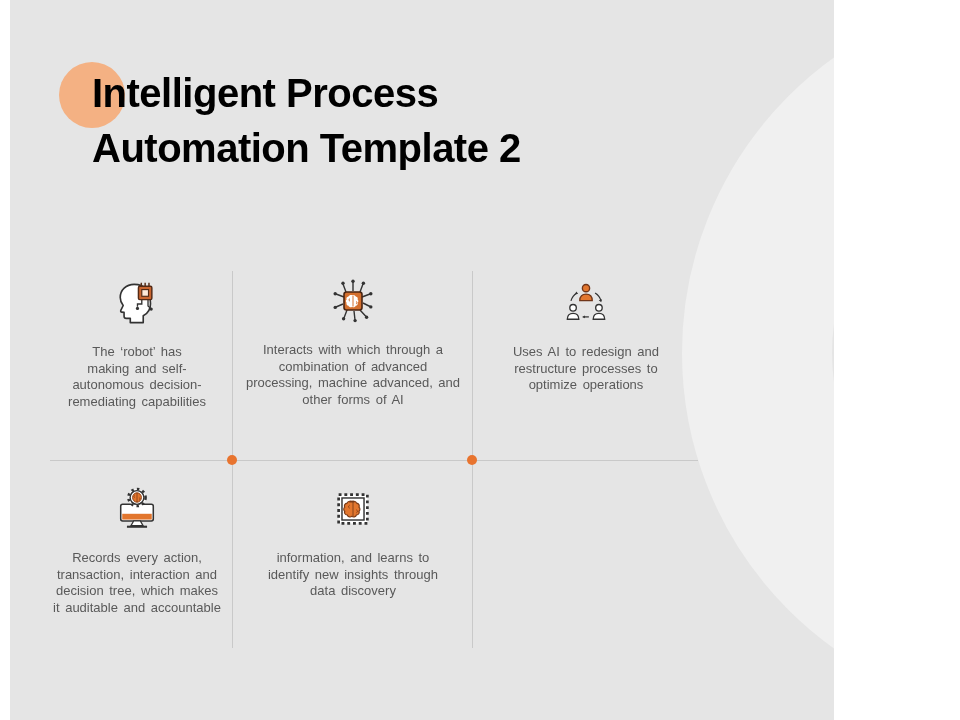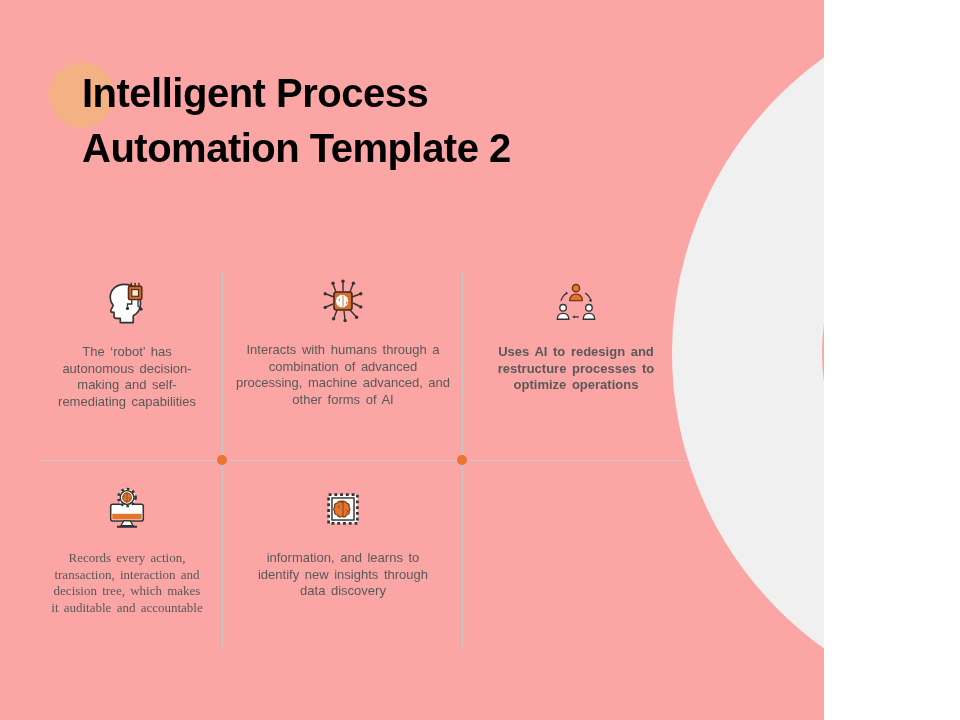--- a/index.html
+++ b/index.html
@@ -1,18 +1,19 @@
 <!DOCTYPE html>
 <html><head>
 <meta charset="utf-8">
 <style>
   html,body{margin:0;padding:0;background:#fff;}
   .slide{
-    position:relative;width:824px;height:720px;overflow:hidden;background:#fca5a5;
+    position:relative;width:824px;height:720px;overflow:hidden;background:#e5e5e5;
     font-family:"Liberation Sans","DejaVu Sans",sans-serif;
+    margin-left:10px;
   }
   
   .ring{
     position:absolute;left:672px;top:-10px;width:426px;height:426px;
     border:150px solid #f0f0f0;border-radius:50%;box-sizing:content-box;
   }
   
   .title-circle{
     position:absolute;left:49px;top:62px;width:66px;height:66px;border-radius:50%;
     background:#f4b183;
@@ -27,22 +28,22 @@
   .vline.v1{left:222px;}
   .vline.v2{left:462px;}
   .hline{position:absolute;left:40px;top:460px;width:648px;height:1px;background:#c9c9c9;}
   .dot{position:absolute;width:10px;height:10px;border-radius:50%;background:#e8742f;}
   .dot.d1{left:217px;top:455px;}
   .dot.d2{left:457px;top:455px;}
   
   .cell{position:absolute;width:224px;text-align:center;}
   .cell.c1{left:15px;top:278px;}
   .cell.c2{left:231px;top:276px;}
-  .cell.c3{left:464px;top:278px;font-weight:bold;}
-  .cell.c4{left:15px;top:484px;font-family:Liberation Serif, serif;}
+  .cell.c3{left:464px;top:278px;}
+  .cell.c4{left:15px;top:484px;}
   .cell.c5{left:231px;top:484px;}
   .icon-wrap{height:50px;margin-bottom:16px;display:flex;align-items:center;justify-content:center;}
   .cell-text{font-size:13px;line-height:16.5px;color:#595959;word-spacing:2px;}
   .cell-text div{white-space:nowrap;}
 </style>
 </head>
 <body>
 
 <div class="slide">
 
@@ -68,22 +69,22 @@
         <circle cx="24.5" cy="29.7" r="1.7" fill="#333"></circle>
         <path d="M35.5 20.5v6.5l2.6 2.6" fill="none" stroke="#333" stroke-width="1.4"></path>
         <circle cx="38.8" cy="30.3" r="1.7" fill="#333"></circle>
         <path d="M28.5 2.8v3.7M32.5 2.8v3.7M36.5 2.8v3.7" stroke="#522915" stroke-width="1.5"></path>
         <rect x="25.5" y="6.5" width="14" height="14" rx="1.5" fill="#c9652f" stroke="#522915" stroke-width="1.5"></rect>
         <rect x="29" y="10" width="7" height="7" fill="#fde9d9" stroke="#522915" stroke-width="1.2"></rect>
       </svg>
     </div>
     <div class="cell-text">
       <div>The ‘robot’ has</div>
+      <div>making and self-</div>
       <div>autonomous decision-</div>
-      <div>making and self-</div>
       <div>remediating capabilities</div>
     </div>
   </div>
 
   <div class="cell c2">
     <div class="icon-wrap">
       <svg width="48" height="48" viewBox="0 0 48 48">
         <g stroke="#333" stroke-width="1.4" fill="none">
           <path d="M17 15L14 7M24 14V5M31 15l3-8M15 20l-8-3M14 27l-7 3M33 20l8-3M34 26l7 3.5M18 33l-3 8M25 34l1 9M31 33l6 6.5"></path>
         </g>
@@ -98,21 +99,21 @@
           <circle cx="14.6" cy="41.8" r="1.7"></circle>
             <circle cx="26.1" cy="43.6" r="1.7"></circle>
             <circle cx="37.6" cy="40.2" r="1.7"></circle>
         </g>
         <rect x="15" y="15" width="18" height="18" rx="2.5" fill="#d4702f" stroke="#4a2512" stroke-width="1.6"></rect>
         <path d="M24 18.5c-1.5-1-4-.6-4.6 1-1.6.2-2.4 1.8-1.8 3-1 .8-1 2.4 0 3.2-.6 1.4.4 2.8 1.9 3 .5 1.5 2.6 2 3.6 1 1 1 3.1.5 3.6-1 1.5-.2 2.5-1.6 1.9-3 1-.8 1-2.4 0-3.2.6-1.2-.2-2.8-1.8-3-.6-1.6-3.1-2-4.6-1z" fill="#fff"></path>
         <path d="M24 18.5v11M21 21.5c-1.3.7-1.3 2.1 0 2.8M27 24.3c1.3.7 1.3 2.1 0 2.8" fill="none" stroke="#d4702f" stroke-width="1"></path>
       </svg>
     </div>
     <div class="cell-text">
-      <div>Interacts with humans through a</div>
+      <div>Interacts with which through a</div>
       <div>combination of advanced</div>
       <div>processing, machine advanced, and</div>
       <div>other forms of AI</div>
     </div>
   </div>
 
   <div class="cell c3">
     <div class="icon-wrap">
       <svg width="46" height="46" viewBox="0 0 48 48">
         <path d="M33.5 13.5a14 14 0 0 1 6.2 8.3" fill="none" stroke="#333" stroke-width="1.3"></path>

